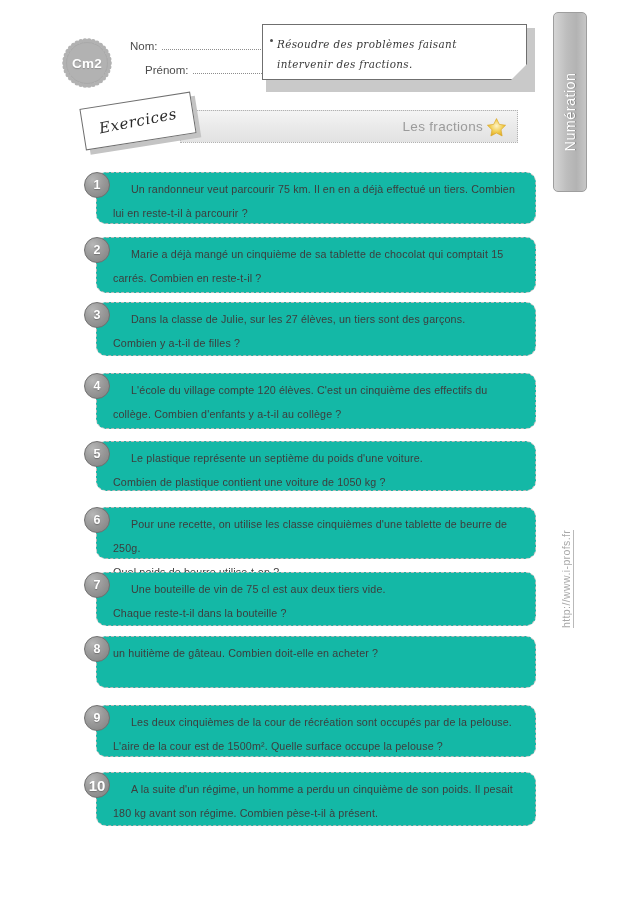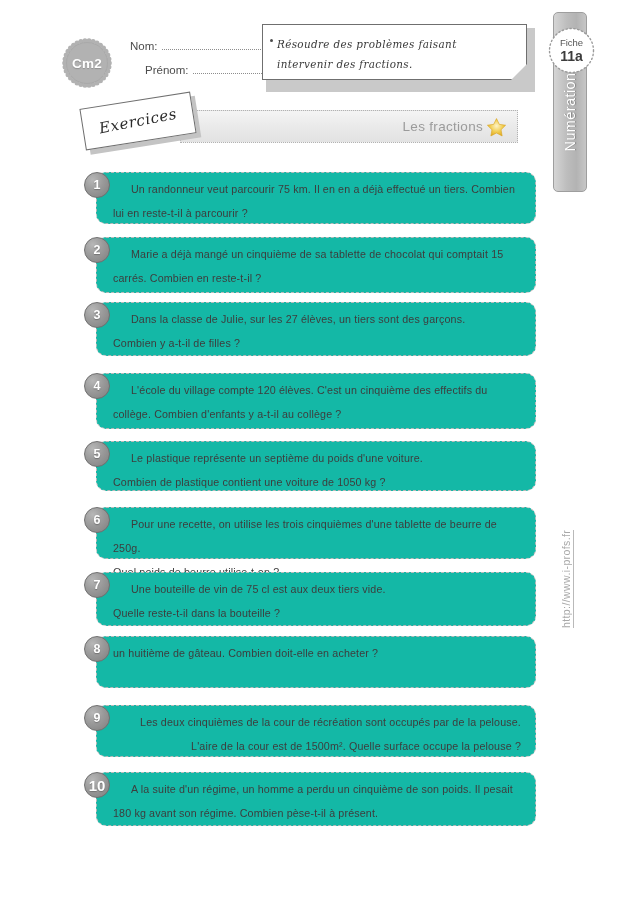--- a/index.html
+++ b/index.html
@@ -380,30 +380,20 @@
       <div id="objective-bullet"></div>
       <div id="objective-text">Résoudre des problèmes faisant intervenir des fractions.</div>
       <div id="objective-fold"></div>
     </div>
   </div>
 
   <div id="side-tab"></div>
   <div id="side-tab-text">
     <span>Numération</span>
   </div>
-  <div id="fiche-badge">
-    <svg class="dotcircle" viewBox="0 0 49 49">
-      <circle cx="24.5" cy="24.5" r="22" fill="#ffffff"></circle>
-      <circle cx="24.5" cy="24.5" r="22" fill="none" stroke="#9a9a9a" stroke-width="1.4" stroke-dasharray="1.3 2.6" stroke-linecap="round"></circle>
-    </svg>
-    <div class="inner">
-      <div id="fiche-label">Fiche</div>
-      <div id="fiche-num">11a</div>
-    </div>
-  </div>
 
   <div id="title-arrow"></div>
   <div id="title-bar">
     <div id="title-text">Les fractions</div>
     <svg id="star-icon" viewBox="0 0 24 24">
       <defs>
         <radialGradient id="stargrad" cx="50%" cy="42%" r="60%">
           <stop offset="0%" stop-color="#fdf3c8"></stop>
           <stop offset="55%" stop-color="#f2cf55"></stop>
           <stop offset="100%" stop-color="#e0a81e"></stop>
@@ -461,45 +451,45 @@
           <div class="exo-text">
             <span class="ln1">Le plastique représente un septième du poids d'une voiture.</span>
             <span class="ln2">Combien de plastique contient une voiture de 1050 kg ?</span>
           </div>
         </div>
         <div class="exo-num">5</div>
       </div>
       <div class="exo" style="top: 507px;">
         <div class="exo-box" style="height: 52px;">
           <div class="exo-text">
-            <span class="ln1">Pour une recette, on utilise les trois cinquièmes d'une tablette de beurre de 250g.</span>
+            <span class="ln1">Pour une recette, on utilise les classe cinquièmes d'une tablette de beurre de 250g.</span>
             <span class="ln2">Quel poids de beurre utilise-t-on ?</span>
           </div>
         </div>
         <div class="exo-num">6</div>
       </div>
       <div class="exo" style="top: 572px;">
         <div class="exo-box" style="height: 54px;">
           <div class="exo-text">
             <span class="ln1">Une bouteille de vin de 75 cl est aux deux tiers vide.</span>
-            <span class="ln2">Quelle reste-t-il dans la bouteille ?</span>
+            <span class="ln2">Chaque reste-t-il dans la bouteille ?</span>
           </div>
         </div>
         <div class="exo-num">7</div>
       </div>
       <div class="exo" style="top: 636px;">
         <div class="exo-box" style="height: 52px;">
           <div class="exo-text">
             <span class="ln2">un  huitième de gâteau. Combien doit-elle en acheter ?</span>
           </div>
         </div>
         <div class="exo-num">8</div>
       </div>
       <div class="exo" style="top: 705px;">
-        <div class="exo-box" style="height: 52px; text-align: right;">
+        <div class="exo-box" style="height: 52px;">
           <div class="exo-text">
             <span class="ln1">Les deux cinquièmes de la cour de récréation sont occupés par de la pelouse.</span>
             <span class="ln2">L'aire de la cour est de 1500m². Quelle surface occupe la pelouse ?</span>
           </div>
         </div>
         <div class="exo-num">9</div>
       </div>
       <div class="exo" style="top: 772px;">
         <div class="exo-box" style="height: 54px;">
           <div class="exo-text">

